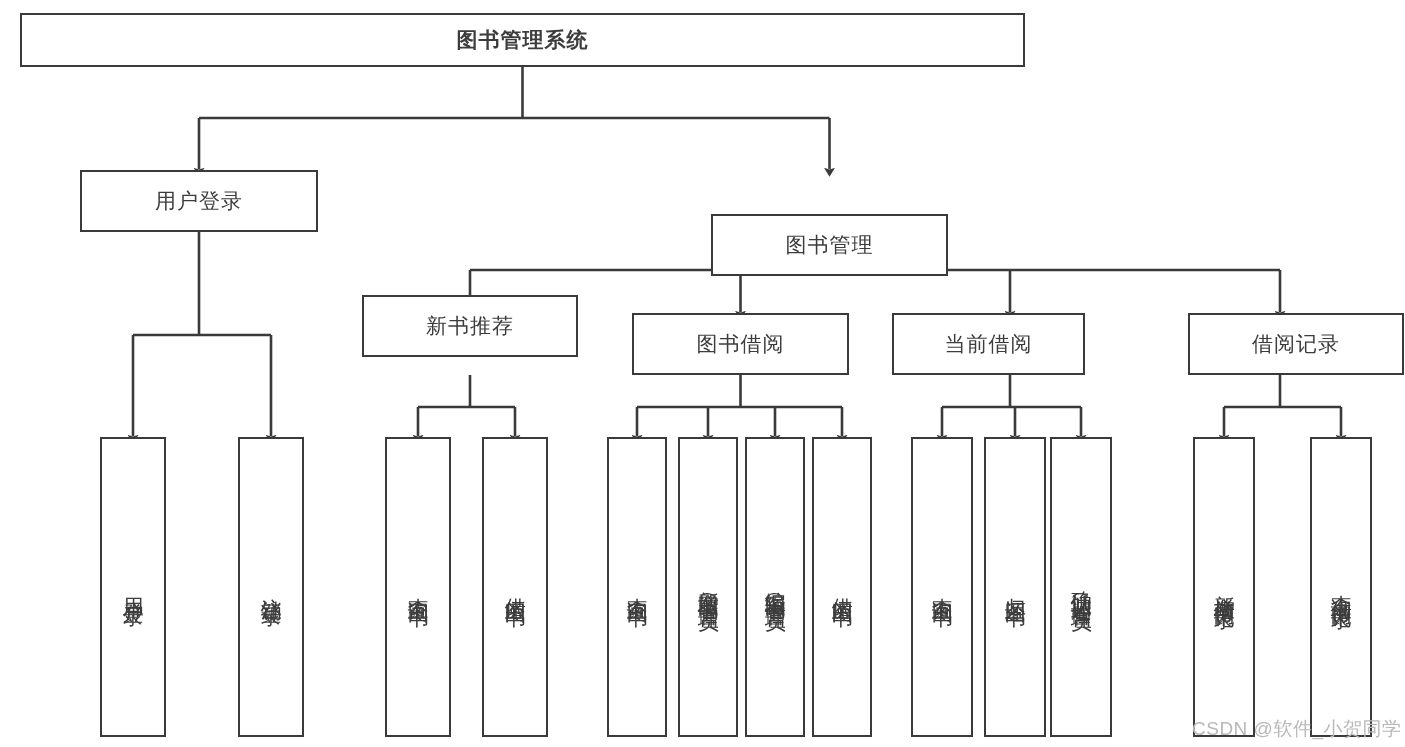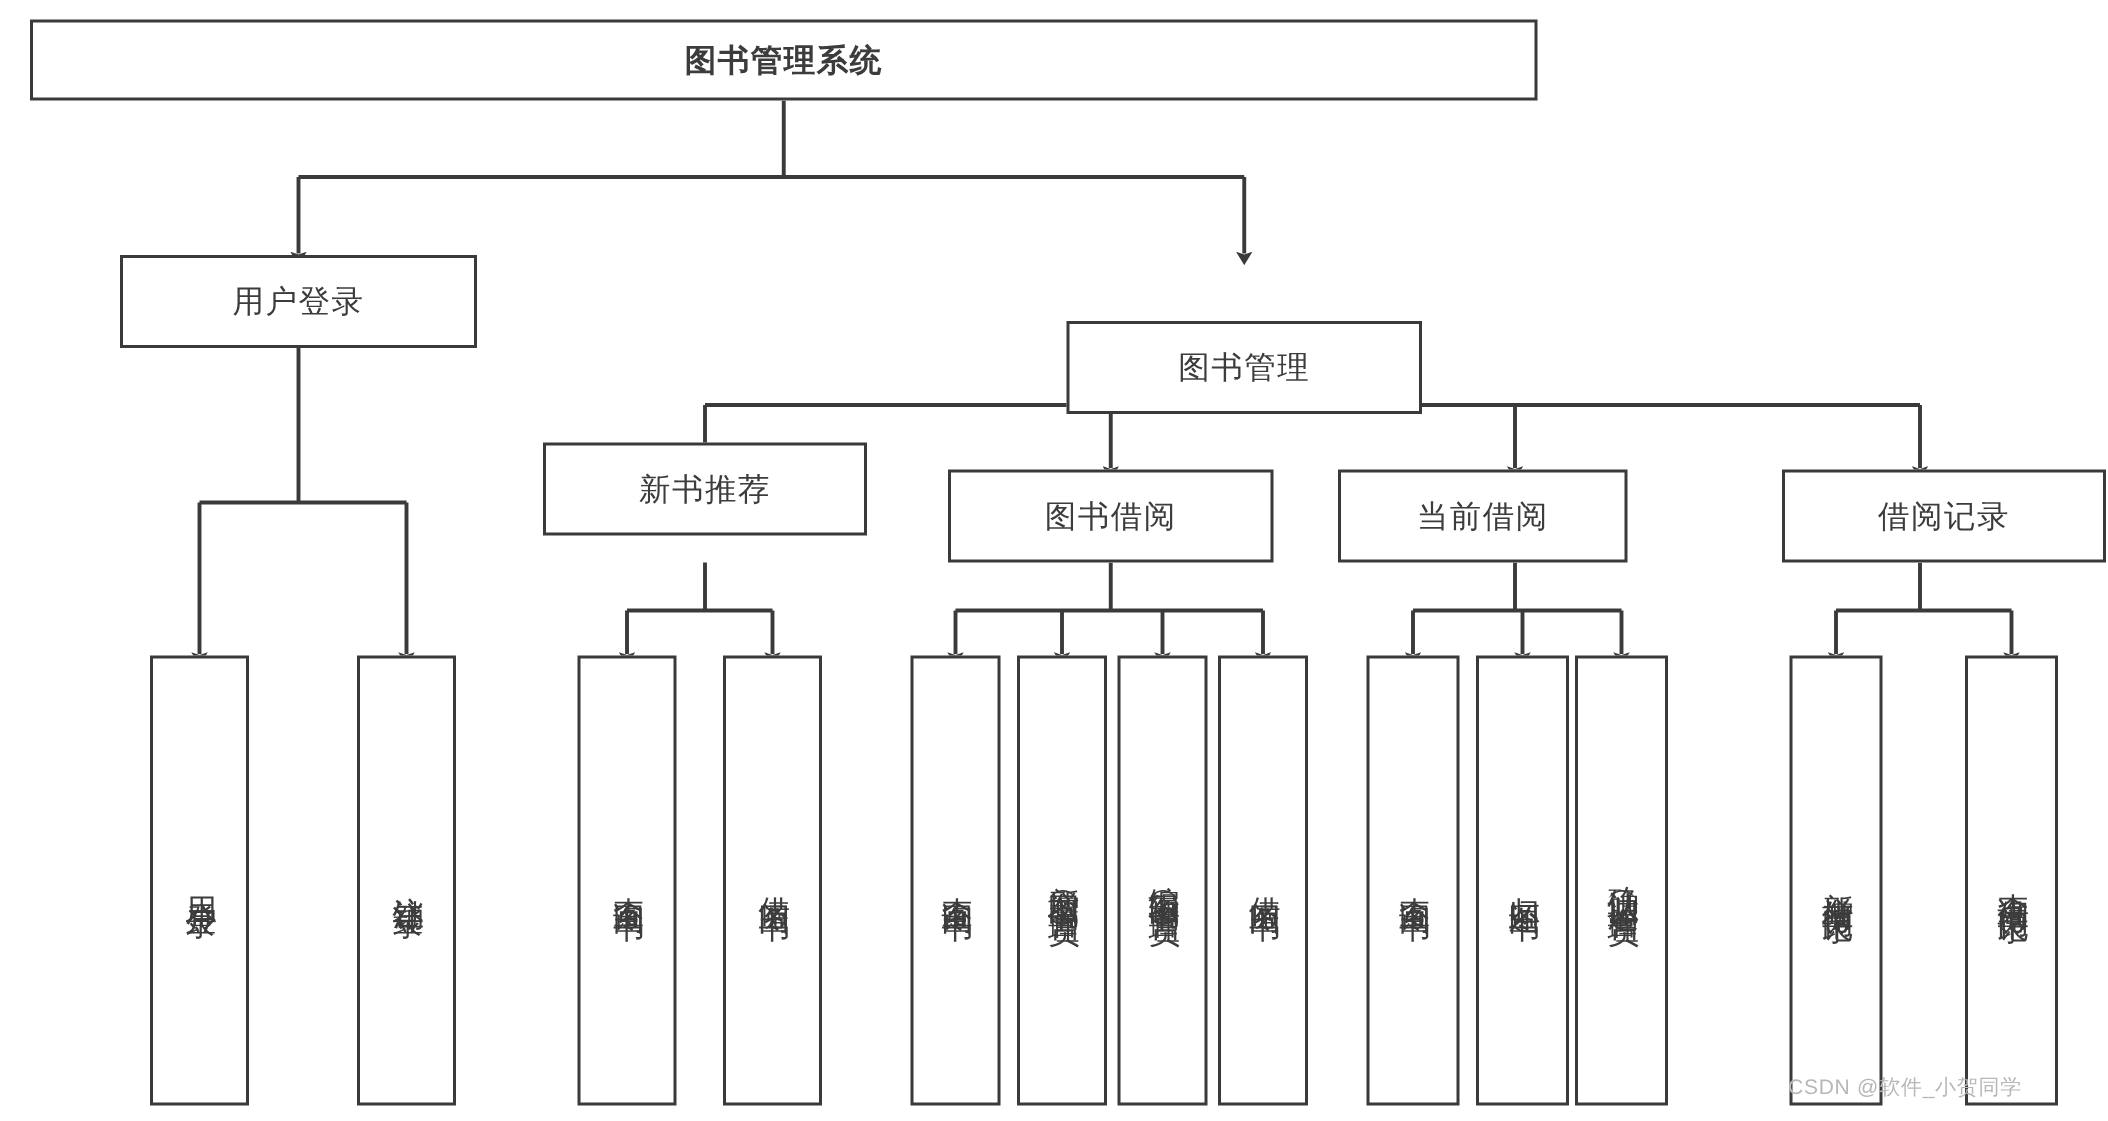--- a/index.html
+++ b/index.html
@@ -7,21 +7,21 @@
   body{font-family:"Liberation Sans","DejaVu Sans",sans-serif;}
   #canvas{position:relative;width:1405px;height:747px;background:#fff;overflow:hidden;}
   #edges{position:absolute;left:0;top:0;width:1405px;height:747px;}
   .node{position:absolute;box-sizing:border-box;background:#ffffff;
         border:2.5px solid #3a3a3a;display:flex;align-items:center;justify-content:center;
         color:#3c3c3c;}
   .node.h{font-size:21px;letter-spacing:1px;}
   .node.v{font-size:21px;letter-spacing:2px;padding:8px 0;align-items:center;}
   .node.v .vtxt{writing-mode:vertical-rl;text-orientation:upright;white-space:nowrap;
         line-height:1.06;letter-spacing:3px;}
-  .wm{position:absolute;color:#b8b8b8;font-size:14px;letter-spacing:.5px;white-space:nowrap;}
+  .wm{position:absolute;color:#b8b8b8;font-size:19px;letter-spacing:.5px;white-space:nowrap;}
 </style>
 </head>
 <body>
 
 <div id="canvas">
   <svg id="edges" viewBox="0 0 1405 747">
     <defs>
       <marker id="arrow" markerWidth="9" markerHeight="11" refX="1.2" refY="5.5" orient="auto" markerUnits="userSpaceOnUse">
         <path d="M0,0 L9,5.5 L0,11 L1.8,5.5 Z" fill="#3a3a3a"></path>
       </marker>

